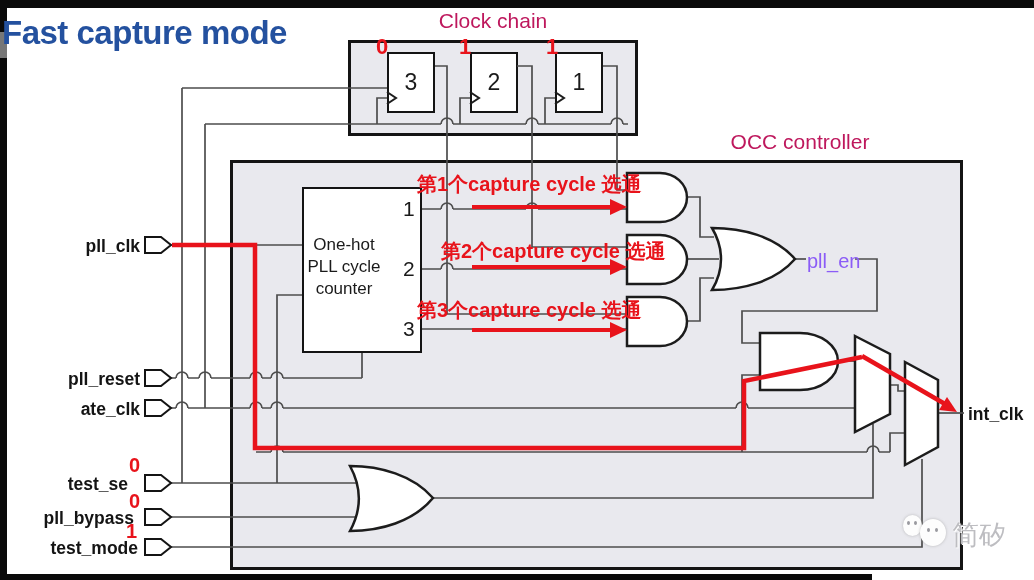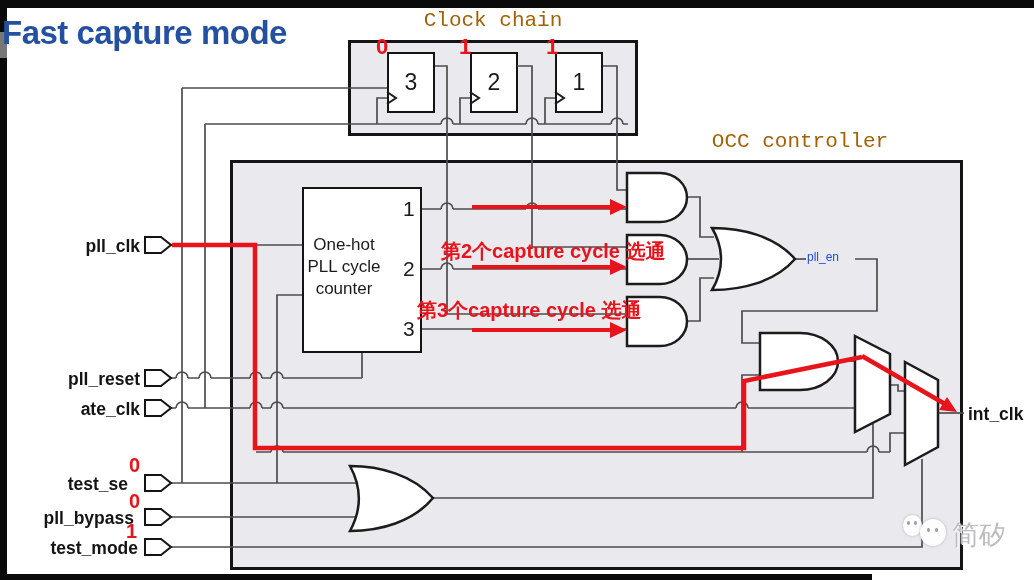--- a/index.html
+++ b/index.html
@@ -4,26 +4,26 @@
 <style>
   html,body{margin:0;padding:0;background:#dcdcdc;}
   .stage{position:relative;width:1034px;height:580px;background:#ffffff;overflow:hidden;
          font-family:"Liberation Sans","DejaVu Sans",sans-serif;padding-left:47px;}
   .abs{position:absolute;}
   .bar{background:#0a0a0a;}
   .panel{background:#e9e9ee;border:3px solid #141414;box-sizing:border-box;}
   .whitebox{background:#ffffff;border:2.5px solid #141414;box-sizing:border-box;
             display:flex;align-items:center;justify-content:center;}
   .title{font-size:33px;font-weight:bold;color:#24519f;white-space:nowrap;letter-spacing:-0.5px;}
-  .boxlabel{font-size:21px;color:#a16207;text-align:center;white-space:nowrap;font-family:Liberation Mono, monospace;}
+  .boxlabel{font-size:21px;color:#be185d;text-align:center;white-space:nowrap;}
   .ffdigit{font-size:23px;color:#1a1a1a;}
   .redval{color:#e8131b;font-weight:bold;font-size:22px;line-height:1;}
   .sigval{color:#e8131b;font-weight:bold;font-size:20px;line-height:1;}
   .siglabel{font-size:17.5px;font-weight:bold;color:#141414;text-align:right;white-space:nowrap;}
-  .netlabel{font-size:12px;color:#1d4ed8;white-space:nowrap;}
+  .netlabel{font-size:20px;color:#8b5cf6;white-space:nowrap;}
   .netlabel.bold{font-weight:bold;font-size:17.5px;color:#141414;}
   .cntText{font-size:17px;color:#1a1a1a;text-align:center;line-height:22px;}
   .cntOut{font-size:21px;color:#1a1a1a;line-height:1;}
   .muxdigit{font-size:15px;font-weight:bold;color:#232323;line-height:1;}
   .annot{font-size:20px;font-weight:bold;color:#e8131b;white-space:nowrap;}
   svg{position:absolute;left:0;top:0;}
   .wm-text{font-size:27px;color:rgba(185,185,190,0.95);text-shadow:0 0 2px #fff,1px 1px 0 #fff;white-space:nowrap;}
   .bubble{position:absolute;background:#fdfdfd;border-radius:50%;box-shadow:0 0 3px rgba(150,150,150,.6);}
   .eye{position:absolute;width:3px;height:4px;background:#9a9aa0;border-radius:50%;}
 </style>
@@ -156,20 +156,21 @@
       <polygon points="957,412 939,410 947,397" fill="#e8131b"></polygon>
       <line x1="472" y1="207" x2="612" y2="207" stroke="#e8131b" stroke-width="4"></line>
       <polygon points="627,207 610,199 610,215" fill="#e8131b"></polygon>
       <line x1="472" y1="267" x2="612" y2="267" stroke="#e8131b" stroke-width="4"></line>
       <polygon points="627,267 610,259 610,275" fill="#e8131b"></polygon>
       <line x1="472" y1="330" x2="612" y2="330" stroke="#e8131b" stroke-width="4"></line>
       <polygon points="627,330 610,322 610,338" fill="#e8131b"></polygon>
     </g>
   </svg>
 
+  <div class="abs annot" style="left:417px;top:171px;">第1个capture cycle 选通</div>
   <div class="abs annot" style="left:417px;top:238px;margin-left:24px;">第2个capture cycle 选通</div>
   <div class="abs annot" style="left:417px;top:297px;">第3个capture cycle 选通</div>
 
   <div class="abs netlabel" style="left:807px;top:250px;">pll_en</div>
   <div class="abs netlabel bold" style="left:968px;top:404px;">int_clk</div>
 
   <div class="abs siglabel" style="left:40px;top:236px;width:100px;">pll_clk</div>
   <div class="abs siglabel" style="left:30px;top:369px;width:110px;">pll_reset</div>
   <div class="abs siglabel" style="left:40px;top:399px;width:100px;">ate_clk</div>
   <div class="abs siglabel" style="left:40px;top:474px;width:88px;">test_se</div>

